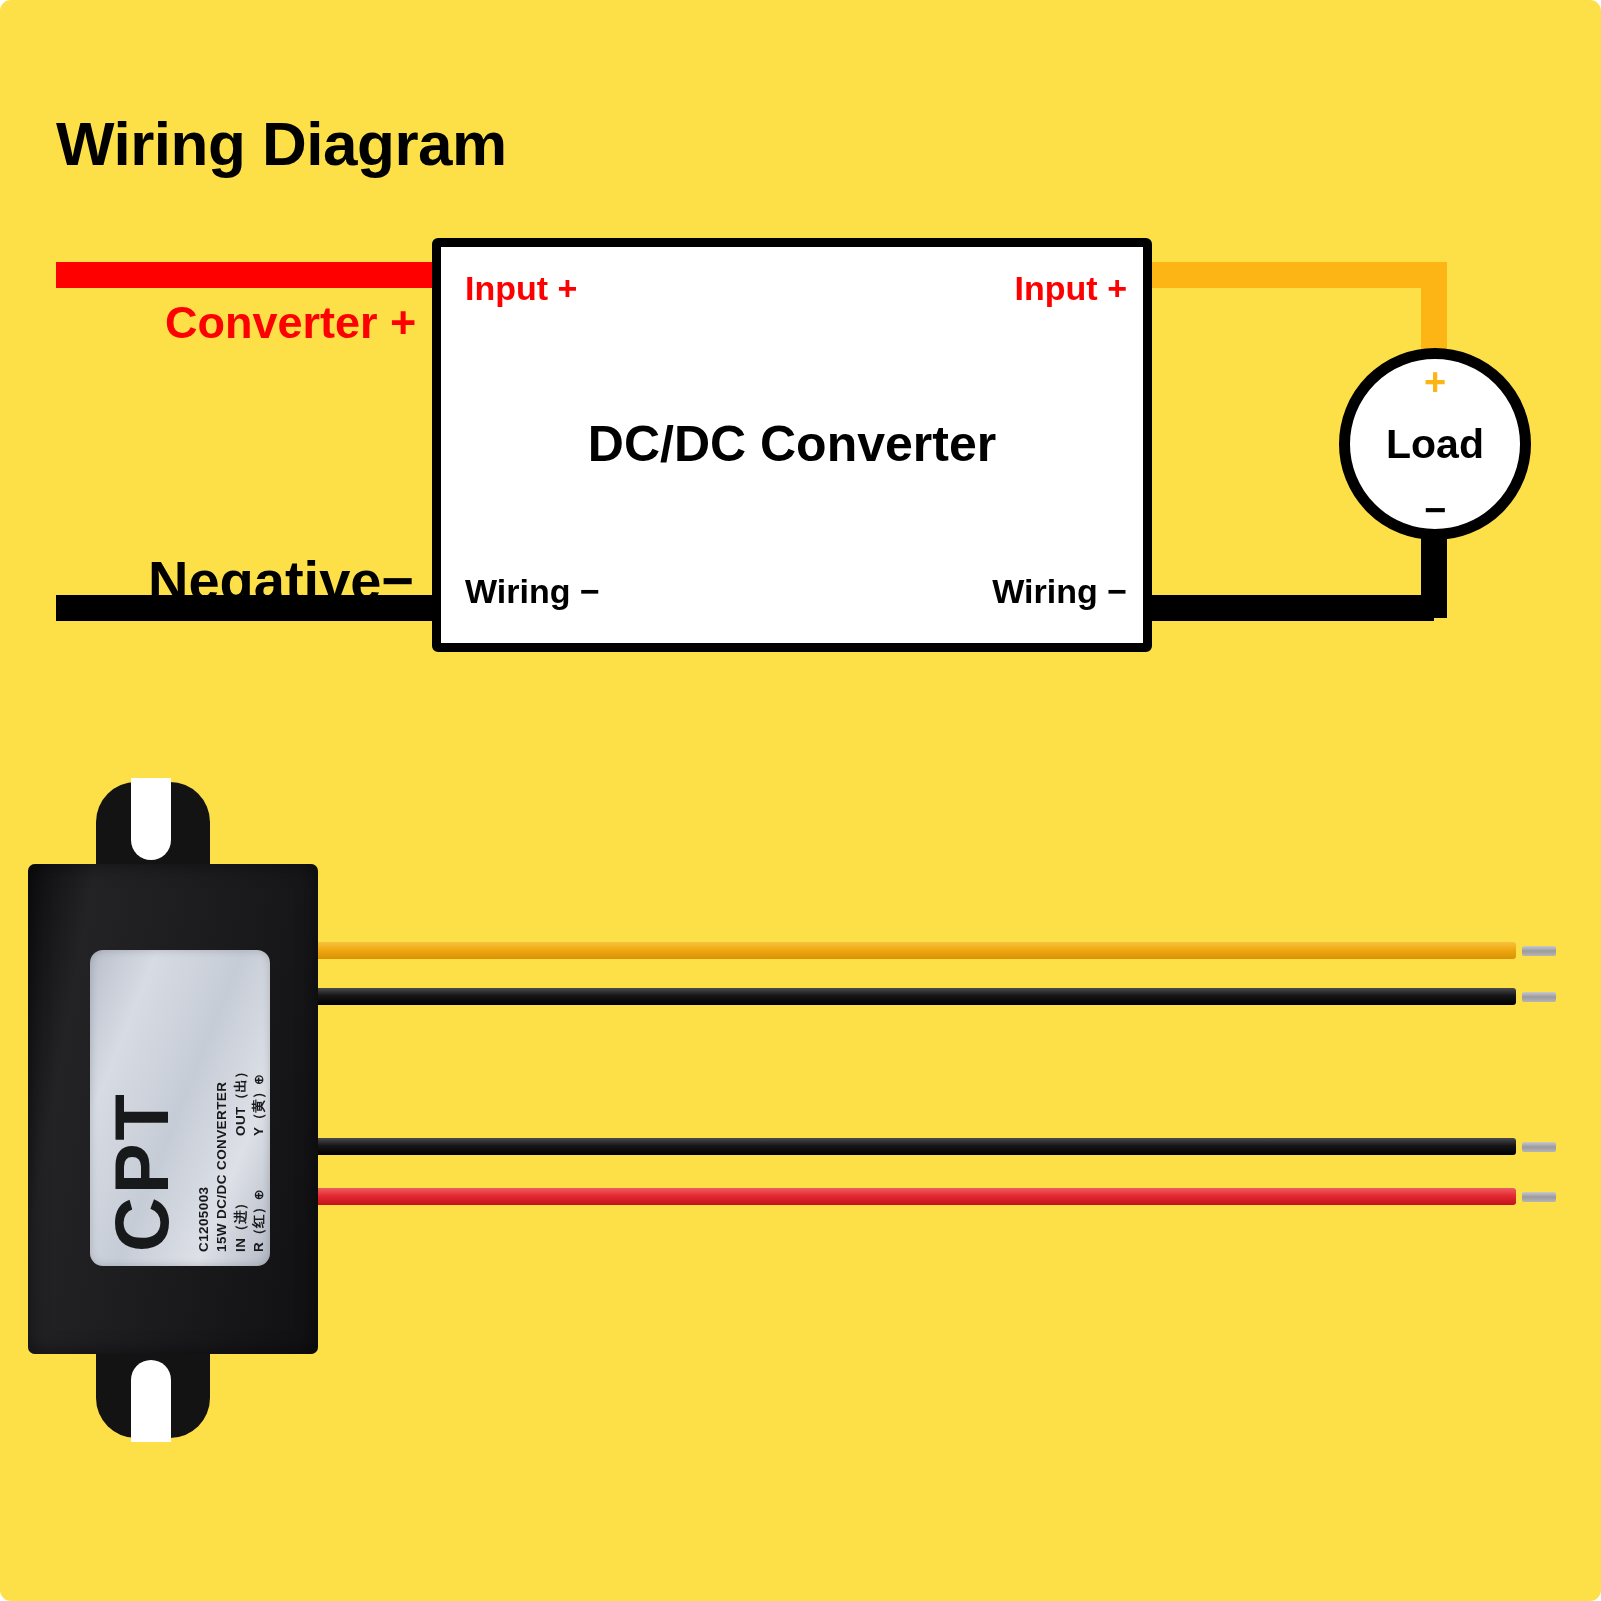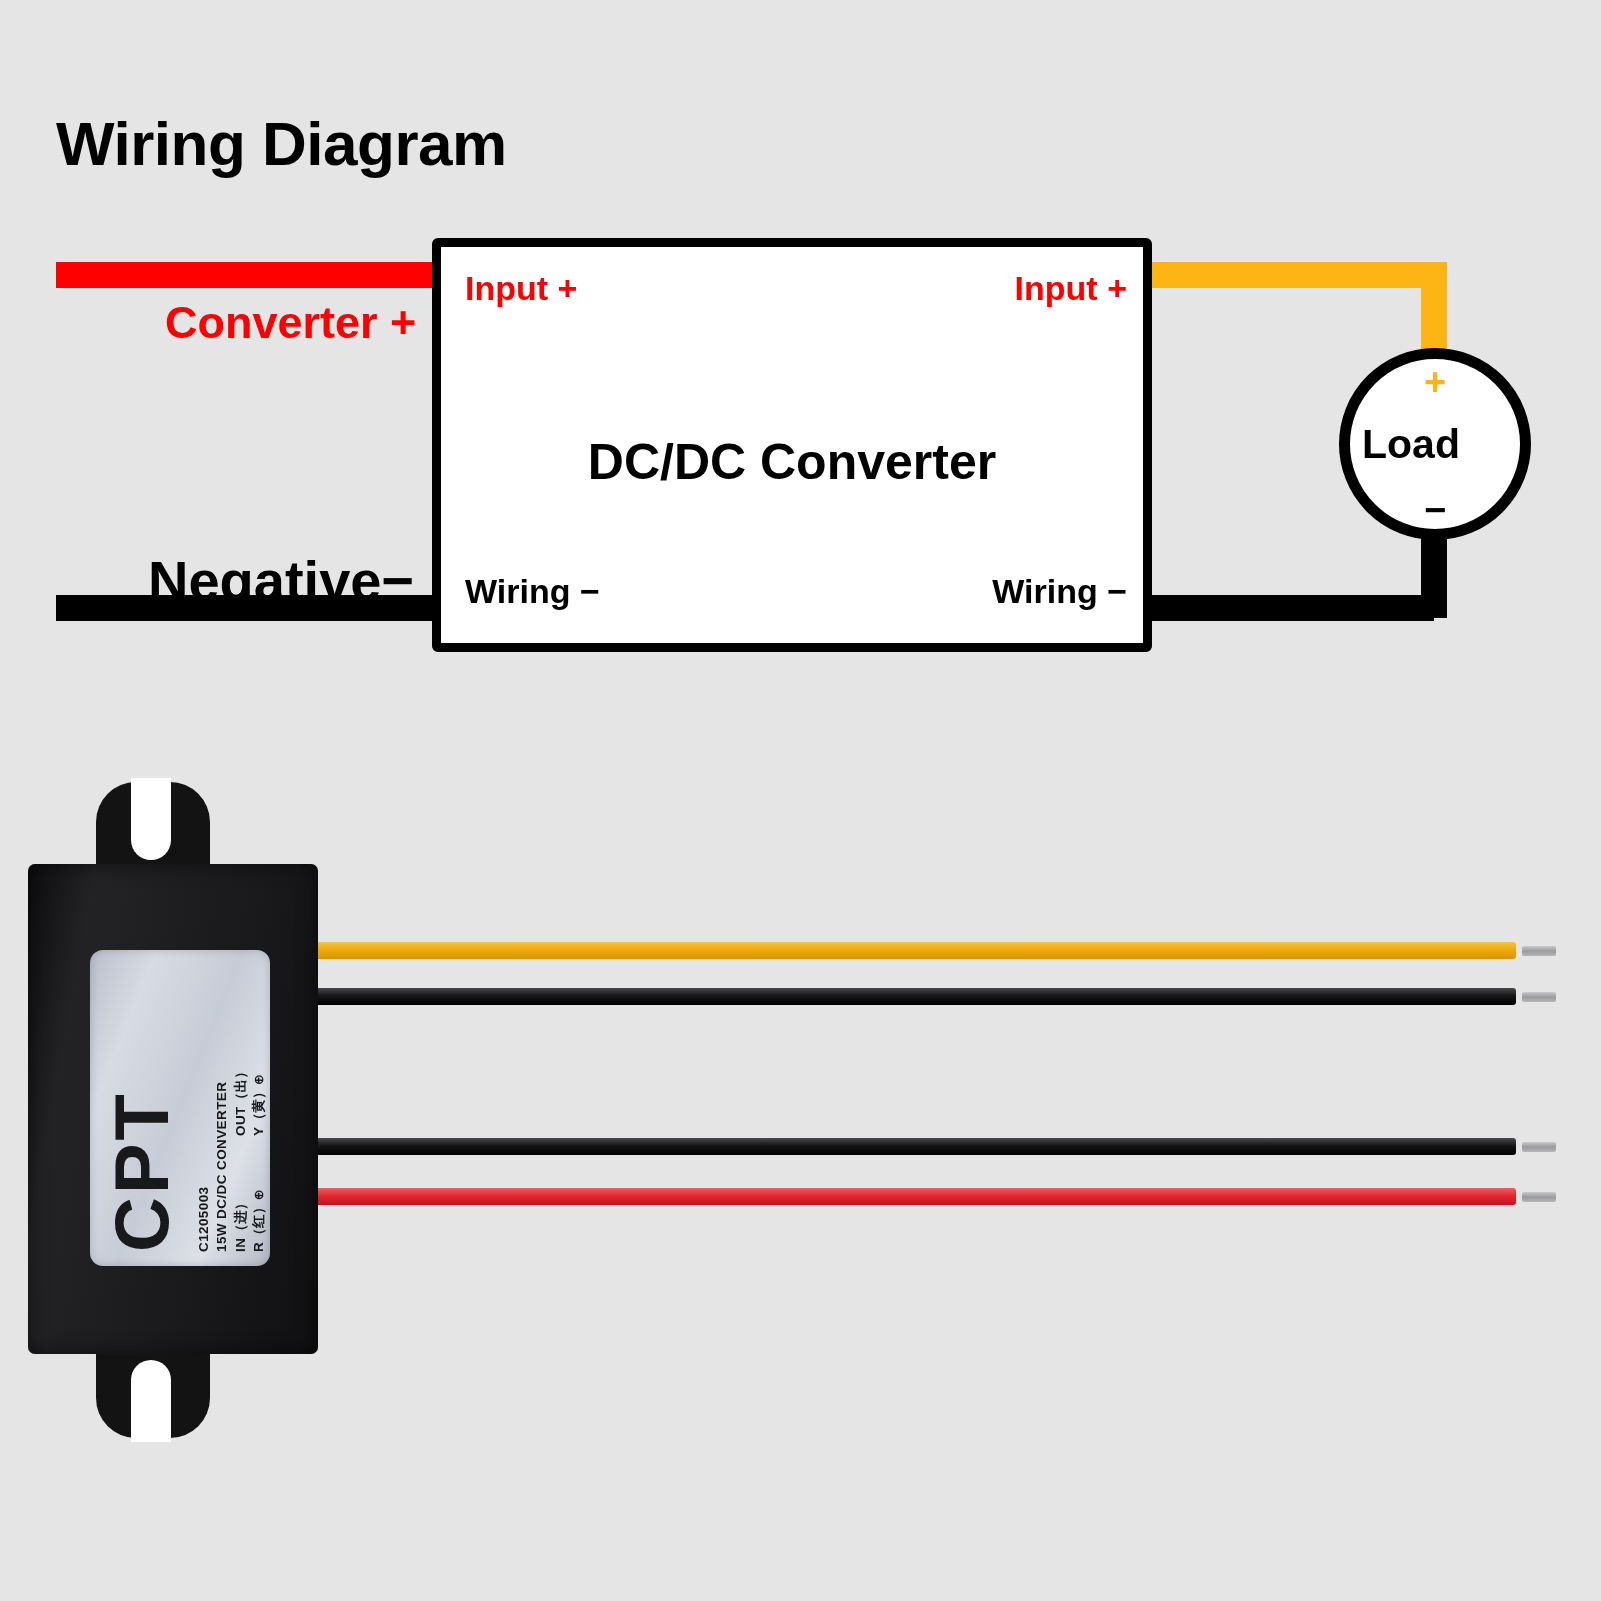--- a/index.html
+++ b/index.html
@@ -4,23 +4,24 @@
 <style>
   html, body {
     margin: 0;
     padding: 0;
     background: #ffffff;
   }
   #page {
     position: relative;
     width: 1601px;
     height: 1601px;
-    background: #e5e5e5;
+    background: #fde047;
     overflow: hidden;
     font-family: "Liberation Sans", sans-serif;
+    border-radius: 11px;
   }
 
   
   #title {
     position: absolute;
     left: 56px;
     top: 108px;
     font-size: 62px;
     font-weight: bold;
     color: #000000;
@@ -53,21 +54,20 @@
   #converter-title {
     position: absolute;
     left: 0;
     right: 0;
     top: 168px;
     text-align: center;
     font-size: 50px;
     font-weight: bold;
     color: #000000;
     white-space: nowrap;
-    margin-top: 18px;
   }
   .term {
     position: absolute;
     font-size: 34px;
     font-weight: bold;
     white-space: nowrap;
   }
   #term-in-plus  { left: 24px;  top: 22px;  color: #FF0000; }
   #term-out-plus { right: 16px; top: 22px;  color: #FF0000; }
   #term-in-minus { left: 24px;  bottom: 32px; color: #000000; }
@@ -117,22 +117,23 @@
     left: 1339px; top: 348px;
     width: 192px; height: 192px;
     border: 11px solid #000000;
     border-radius: 50%;
     background: #ffffff;
     box-sizing: border-box;
     z-index: 5;
   }
   #load-label {
     position: absolute;
-    left: 12px; right: 0;
+    left: 0; right: 0;
     top: 62px;
+    text-align: center;
     font-size: 41px;
     font-weight: bold;
     color: #000000;
   }
   #load-plus {
     position: absolute;
     left: 0; right: 0;
     top: 8px;
     text-align: center;
     font-size: 38px;

